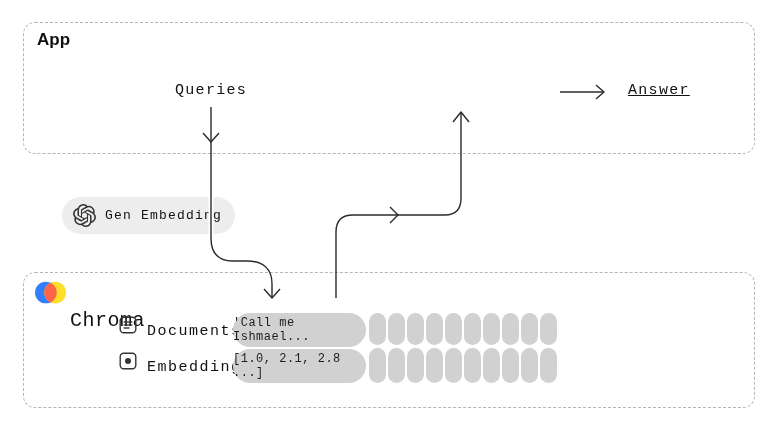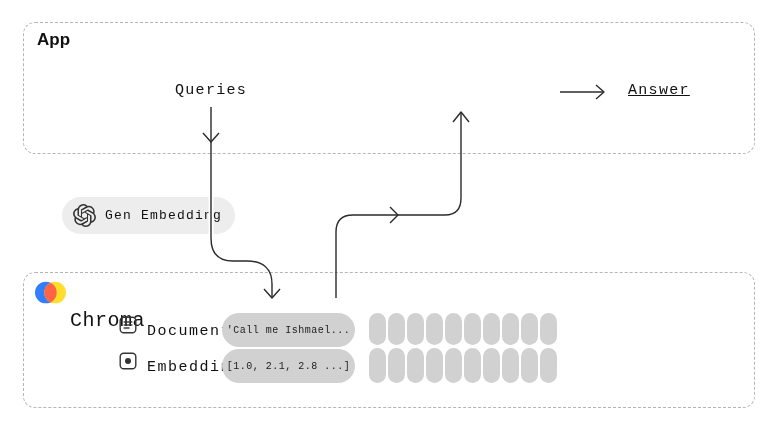--- a/index.html
+++ b/index.html
@@ -74,28 +74,28 @@
   .row-icon { position: absolute; left: 119px; }
   #documents-icon  { top: 316px; }
   #embeddings-icon { top: 352px; }
 
   .row-label { font-size: 15px; letter-spacing: 1.5px; left: 147px; }
   #documents-label  { top: 323px; }
   #embeddings-label { top: 359px; }
 
   .sample-pill {
     position: absolute;
-    left: 222px;
+    left: 233px;
     width: 133px; height: 34px;
     background: var(--pill-gray, #d1d1d1);
     border-radius: 17px;
     display: flex;
     align-items: center;
     justify-content: center;
-    font-size: 10px;
+    font-size: 12px;
     letter-spacing: 0.5px;
     color: #1c1c1c;
   }
   #documents-pill  { top: 313px; }
   #embeddings-pill { top: 349px; }
 
   #vector-bars {
     position: absolute;
     left: 369px; top: 313px;
     display: flex;

